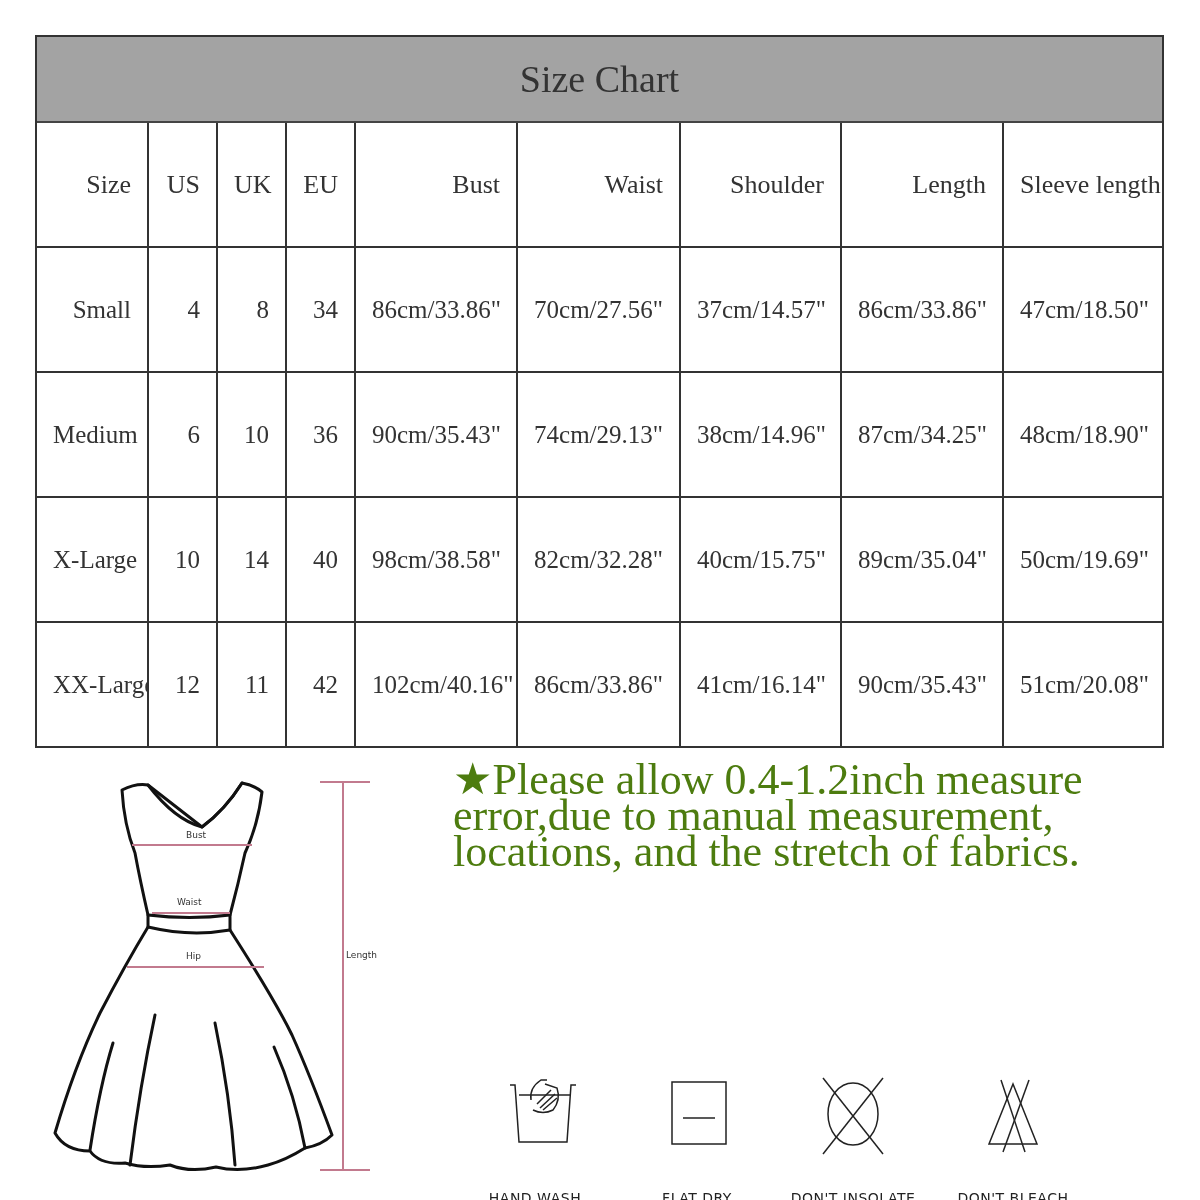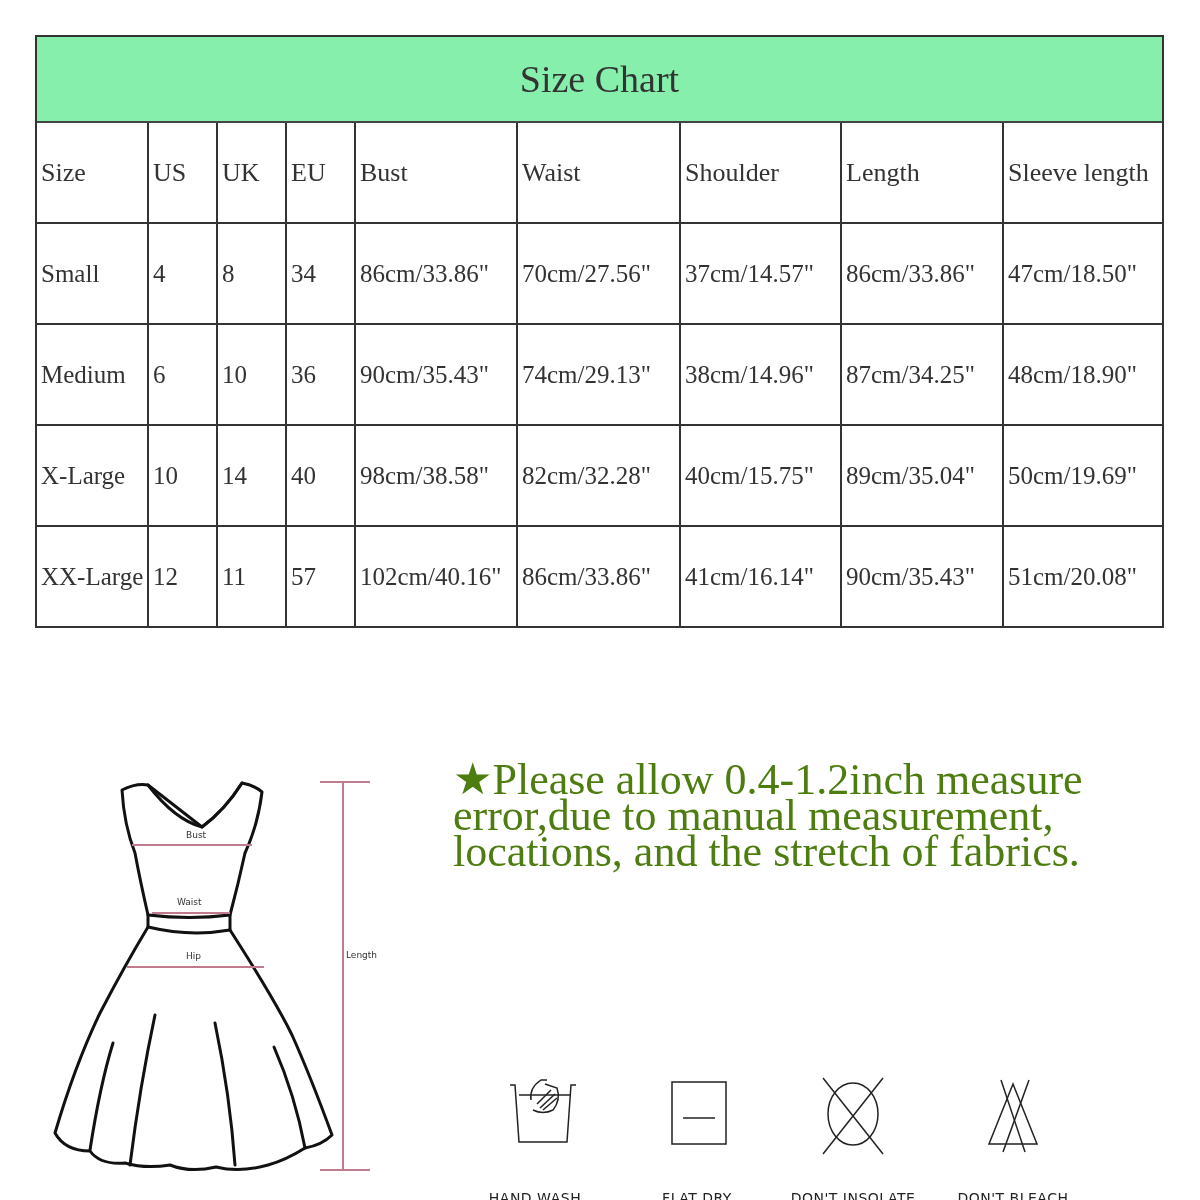--- a/index.html
+++ b/index.html
@@ -1,20 +1,20 @@
 <!DOCTYPE html>
 <html><head>
   <meta charset="utf-8">
   <style>
     html, body { margin: 0; padding: 0; background: #ffffff; }
     body { width: 1200px; height: 1200px; position: relative; overflow: hidden; font-family: "Liberation Serif", "DejaVu Serif", serif; color: #2a2a2a; }
     .chart { position: absolute; left: 35px; top: 35px; width: 1129px; border: 2px solid #333; box-sizing: border-box; }
-    .title-bar { height: 84px; background: #86efac; border-bottom: 2px solid #444; display: flex; align-items: center; justify-content: center; font-size: 38px; color: #333; }
+    .title-bar { height: 84px; background: #a3a3a3; border-bottom: 2px solid #444; display: flex; align-items: center; justify-content: center; font-size: 38px; color: #333; }
     table { border-collapse: collapse; width: 100%; table-layout: fixed; }
-    td, th { border: 2px solid #333; height: 91px; text-align: left; font-weight: normal; font-size: 25px; color: #333; padding: 4px; white-space: nowrap; overflow: hidden; }
+    td, th { border: 2px solid #333; height: 91px; text-align: right; font-weight: normal; font-size: 25px; color: #333; padding: 16px; white-space: nowrap; overflow: hidden; }
     tr:first-child td, tr:first-child th { border-top: none; }
     tr td:first-child, tr th:first-child { border-left: none; }
     tr td:last-child, tr th:last-child { border-right: none; }
     tr:last-child td { border-bottom: none; }
     th { font-size: 26px; }
     .dress { position: absolute; left: 40px; top: 765px; width: 380px; height: 420px; }
     .notes { position: absolute; left: 453px; top: 762px; width: 720px; font-size: 44px; line-height: 36px; color: #4d7c0f; }
     .notes p { margin: 0; }
     .care { position: absolute; left: 460px; top: 1070px; width: 700px; height: 130px; }
     .care-item { position: absolute; top: 0; width: 150px; text-align: center; }
@@ -80,21 +80,21 @@
       <td>98cm/38.58"</td>
       <td>82cm/32.28"</td>
       <td>40cm/15.75"</td>
       <td>89cm/35.04"</td>
       <td>50cm/19.69"</td>
     </tr>
     <tr>
       <td>XX-Large</td>
       <td>12</td>
       <td>11</td>
-      <td>57</td>
+      <td>42</td>
       <td>102cm/40.16"</td>
       <td>86cm/33.86"</td>
       <td>41cm/16.14"</td>
       <td>90cm/35.43"</td>
       <td>51cm/20.08"</td>
     </tr>
   </tbody>
     </table>
 </div>
 

